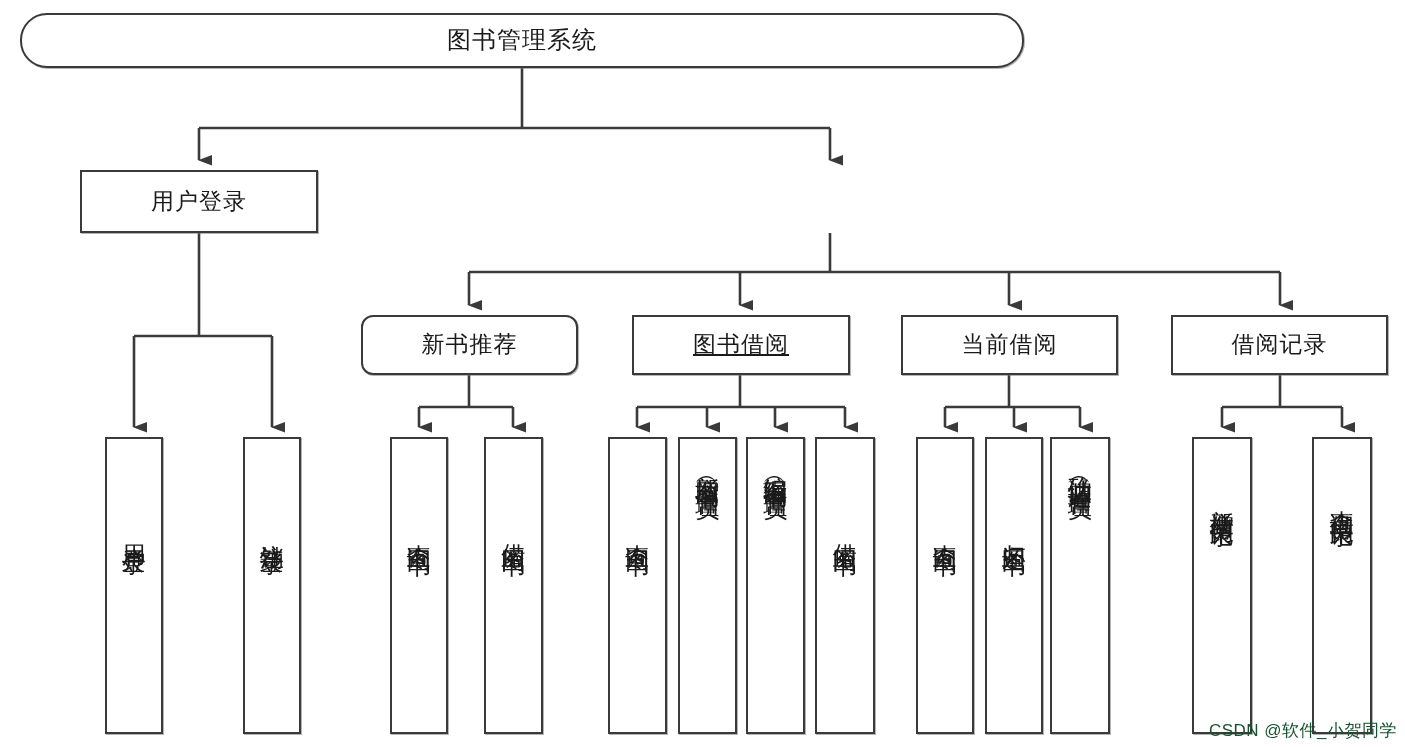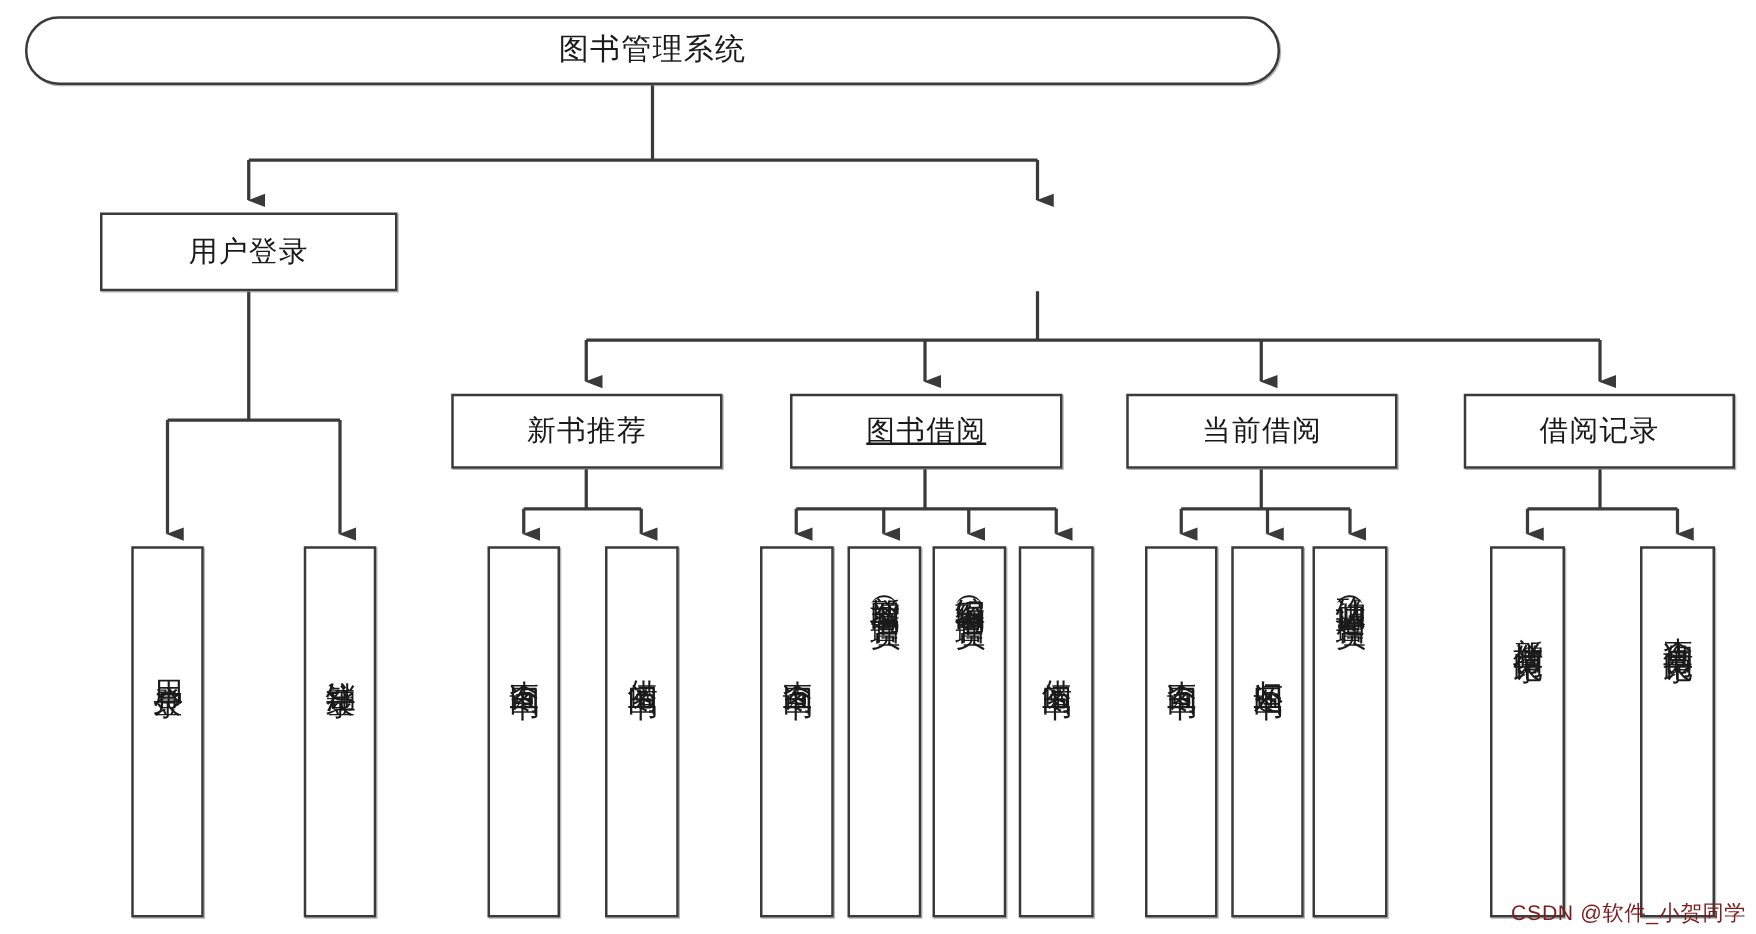--- a/index.html
+++ b/index.html
@@ -62,21 +62,21 @@
     padding-top: 68px;
   }
   .vtext.mid {
     padding-top: 34px;
   }
   .watermark {
     position: absolute;
     right: 8px;
     bottom: 5px;
     font-size: 17px;
-    color: #7f1d1d;
+    color: #14532d;
     letter-spacing: 0.5px;
     white-space: nowrap;
   }
 </style>
 </head>
 <body>
 
 <div id="canvas">
 
   <svg id="wires" viewBox="0 0 1405 747" xmlns="http://www.w3.org/2000/svg">
@@ -126,21 +126,21 @@
       <path d="M1222,407 L1342,407"></path>
       <path d="M1222,407 L1222,427" marker-end="url(#arw)"></path>
       <path d="M1342,407 L1342,427" marker-end="url(#arw)"></path>
     </g>
   </svg>
 
   <div class="node h root" style="left:20px; top:13px; width:1004px; height:55px;border-radius:27px;">图书管理系统</div>
 
   <div class="node h" style="left:80px; top:170px; width:238px; height:63px;">用户登录</div>
 
-  <div class="node h" style="left:361px; top:315px; width:217px; height:60px;">新书推荐</div>
+  <div class="node h" style="left:361px; top:315px; width:217px; height:60px;border-radius:12px;">新书推荐</div>
   <div class="node h" style="left:632px; top:315px; width:218px; height:60px;text-decoration:underline;">图书借阅</div>
   <div class="node h" style="left:901px; top:315px; width:217px; height:60px;">当前借阅</div>
   <div class="node h" style="left:1171px; top:315px; width:217px; height:60px;">借阅记录</div>
 
   <div class="node v" style="left:105px; top:437px; width:58px; height:297px;">
     <span class="vtext short">用户登录</span>
   </div>
   <div class="node v" style="left:243px; top:437px; width:58px; height:297px;">
     <span class="vtext short">注销登录</span>
   </div>

